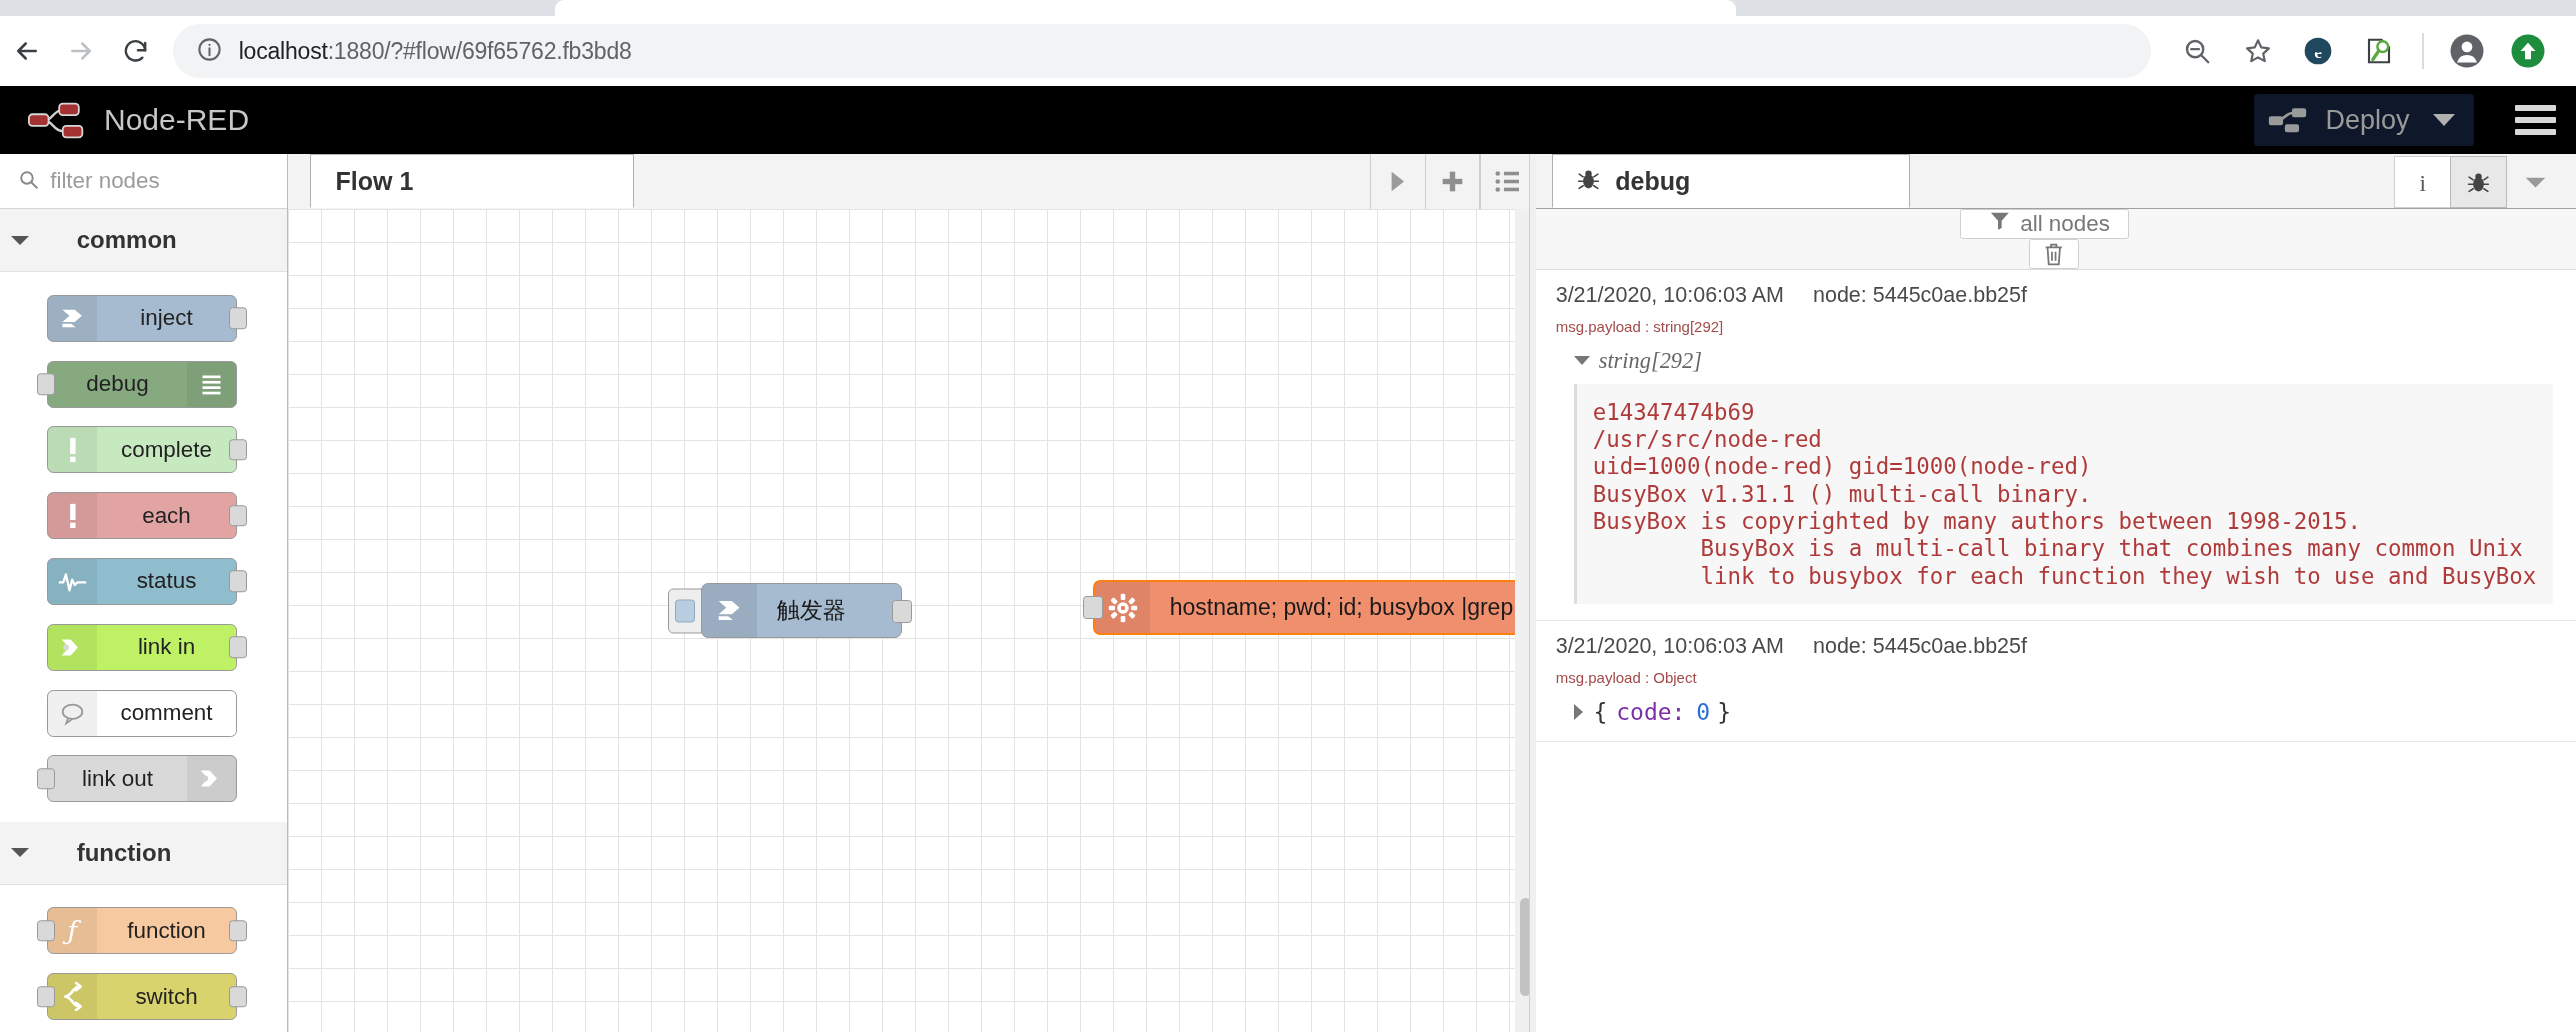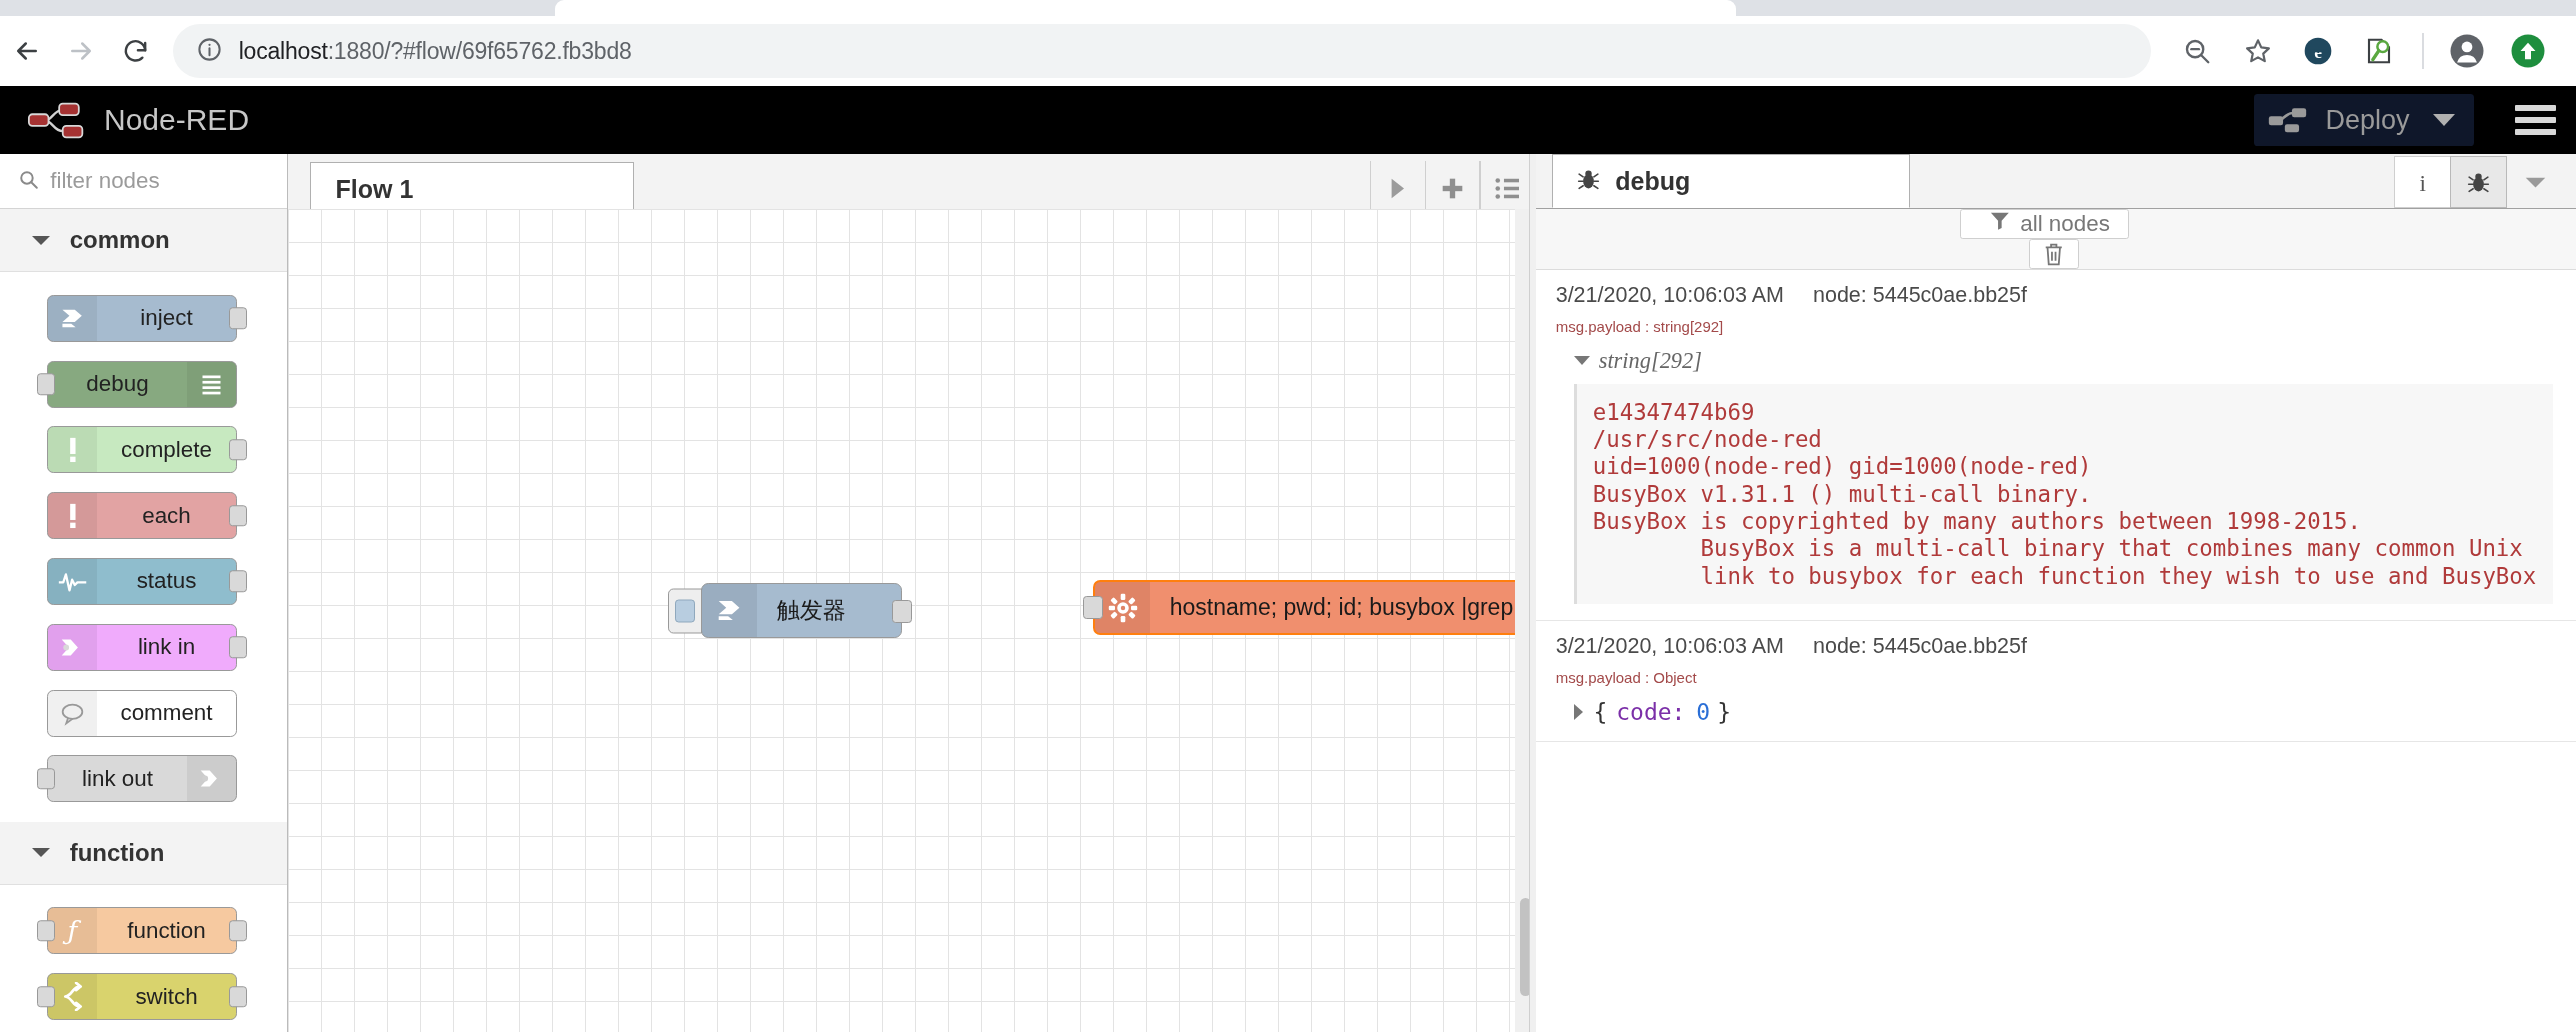--- a/index.html
+++ b/index.html
@@ -85,21 +85,21 @@
     position: absolute; left: 0; top: 0; width: 288px; height: 878px;
     background: #fff; border-right: 1.8px solid #bbb;
   }
   .palette-search {
     height: 55px; display: flex; align-items: center; padding-left: 18px;
     border-bottom: 1.8px solid #d4d4d4; background: #fff;
   }
   .palette-search-text { font-size: 22.4px; color: #9b9b9b; margin-left: 10.7px; }
   .palette-cat-header {
     height: 63px; background: #f3f3f3; border-bottom: 0.9px solid #e0e0e0;
-    display: flex; align-items: center; padding-left: 32px;
+    display: flex; align-items: center; padding-left: 11px; gap: 28px;
   }
   .cat-caret {
     width: 0; height: 0; border-left: 9px solid transparent;
     border-right: 9px solid transparent; border-top: 9.8px solid #555;
     margin-right: 19.7px;
   }
   .cat-name { font-size: 24px; font-weight: bold; color: #333; }
   .palette-list { padding: 14.3px 0 9px 0; }
   .pnode-row {
     position: relative; height: 64px; margin: 0 0 1.8px 0;
@@ -126,21 +126,21 @@
     border: 1.8px solid #999; border-radius: 3.6px; top: 50%;
     transform: translateY(-50%);
   }
   .port.out { right: -10.7px; }
   .port.in { left: -10.7px; }
 
   
   .flow-area { position: absolute; left: 288px; top: 0; right: 1041px; height: 878px; }
   .tabbar {
     position: relative; height: 63px; background: #f3f3f3;
-    border-bottom: 1.8px solid #a0a0a0; display: flex; align-items: flex-end;
+    border-bottom: 1.8px solid #a0a0a0; display: flex; 
   }
   .flow-tab {
     margin-left: 21.5px; height: 54px; min-width: 324px; background: #fff;
     border: 1.8px solid #b0b0b0; border-bottom: 1.8px solid #fff;
     display: flex; align-items: center; padding: 0 25px;
   }
   .flow-tab-label { font-size: 25px; font-weight: bold; color: #333; }
   .tabbar-right { margin-left: auto; display: flex; align-items: stretch; height: 55px; }
   .tb-ctrl {
     width: 55px; display: flex; align-items: center; justify-content: center;
@@ -469,21 +469,21 @@
             <svg width="32" height="23" viewBox="0 0 36 26" fill="none" stroke="#fff" stroke-width="2.6" stroke-linejoin="round">
                 <path d="M2 14h5l3-9 4 18 3-12 3 6 3-3h10"></path>
               </svg>
           </div>
           <div class="lbl">status</div>
           <div class="port out"></div>
         </div>
       </div>
 
       <div class="pnode-row">
-        <div class="pnode" style="background:#f0abfc">
+        <div class="pnode" style="background:#bef264">
           <div class="icon-pane">
             <svg width="29" height="27" viewBox="0 0 32 30">
                 <path d="M4 6h10l8 9-8 9H4l8-9z" fill="#fff"></path>
                 <circle cx="9" cy="15" r="3.2" fill="#d9d9d9"></circle>
               </svg>
           </div>
           <div class="lbl">link in</div>
           <div class="port out"></div>
         </div>
       </div>

